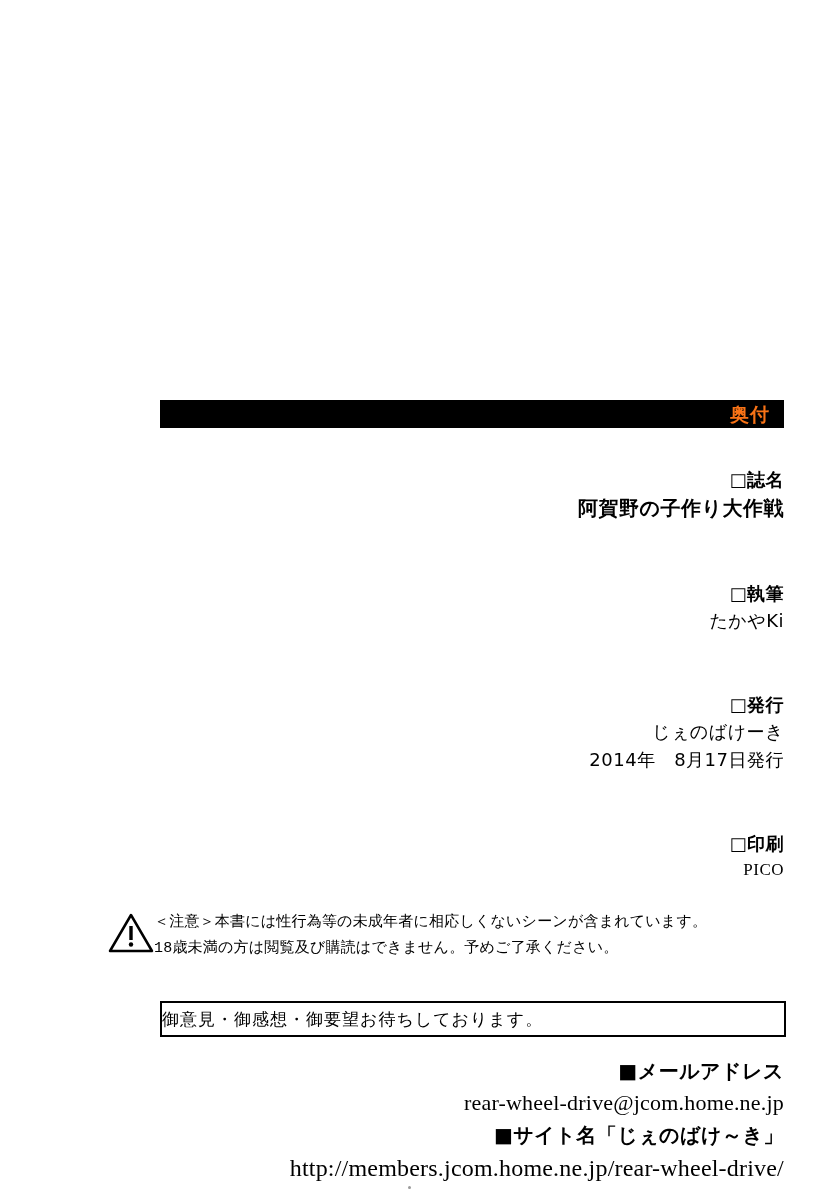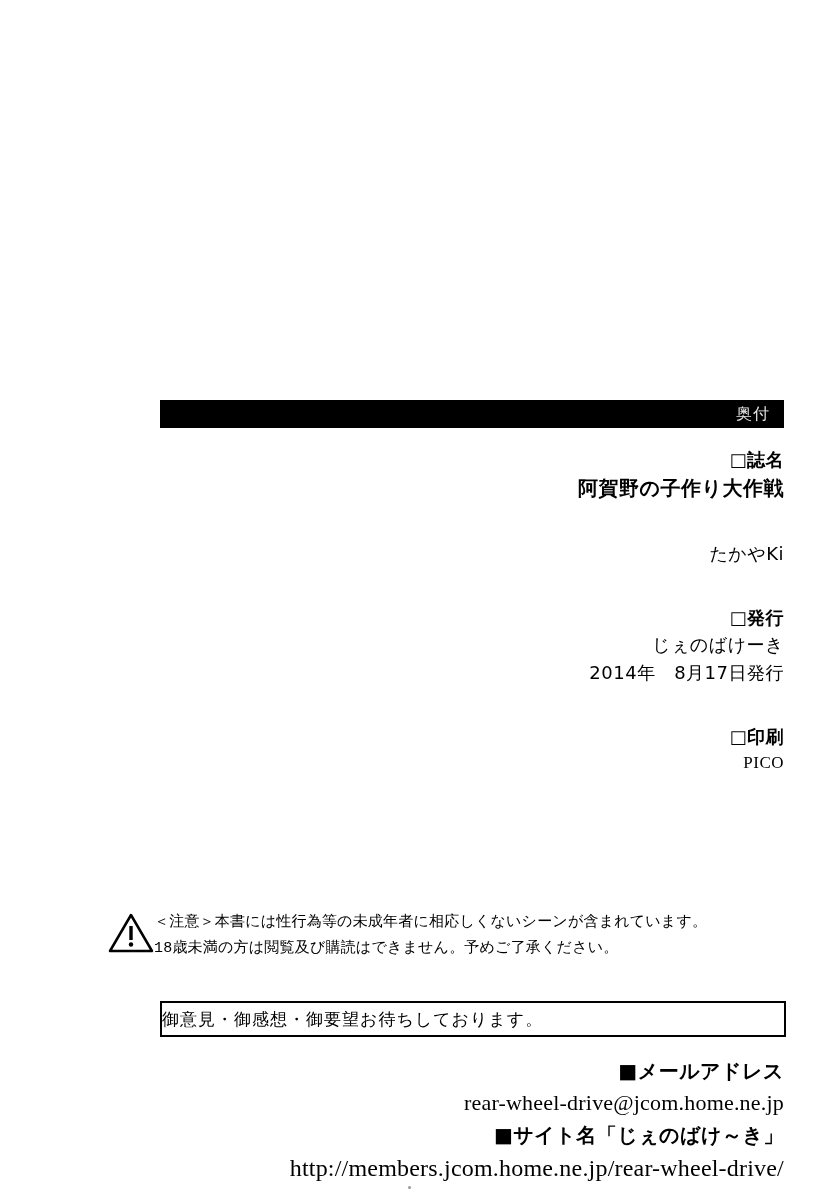--- a/index.html
+++ b/index.html
@@ -28,38 +28,39 @@
     top: 400px;
     width: 624px;
     height: 28px;
     background: #000000;
   }
   .colophon-bar-label {
     position: absolute;
     right: 14px;
     top: 50%;
     transform: translateY(-50%);
-    color: #e5e5e5;
-    font-family: "DejaVu Sans", sans-serif;
-    font-size: 16px;
-    font-weight: normal;
+    color: #f97316;
+    font-family: "DejaVu Sans", sans-serif;
+    font-size: 19px;
+    font-weight: bold;
     letter-spacing: 1px;
     line-height: 1;
   }
 
   
   .entries {
     position: absolute;
     left: 100px;
     top: 446px;
     width: 684px;
     text-align: right;
   }
   .entry {
     margin-bottom: 22px;
+    margin-top: 20px;
   }
   .entry-label {
     font-family: "DejaVu Sans", sans-serif;
     font-size: 18px;
     font-weight: bold;
     line-height: 1.5;
     letter-spacing: 0.5px;
   }
   .entry-value {
     font-family: "DejaVu Sans", sans-serif;
@@ -173,20 +174,21 @@
   <div class="entries">
 
     <div class="entry">
       <div class="entry-label">□誌名</div>
       <div class="entry-value big">阿賀野の子作り大作戦</div>
     </div>
 
     <div class="spacer-lg"></div>
 
     <div class="entry">
+      <div class="entry-label">□執筆</div>
       <div class="entry-value kana">たかやKi</div>
     </div>
 
     <div class="spacer-lg"></div>
 
     <div class="entry">
       <div class="entry-label">□発行</div>
       <div class="entry-value kana">じぇのばけーき</div>
       <div class="entry-value kana">2014年　8月17日発行</div>
     </div>

